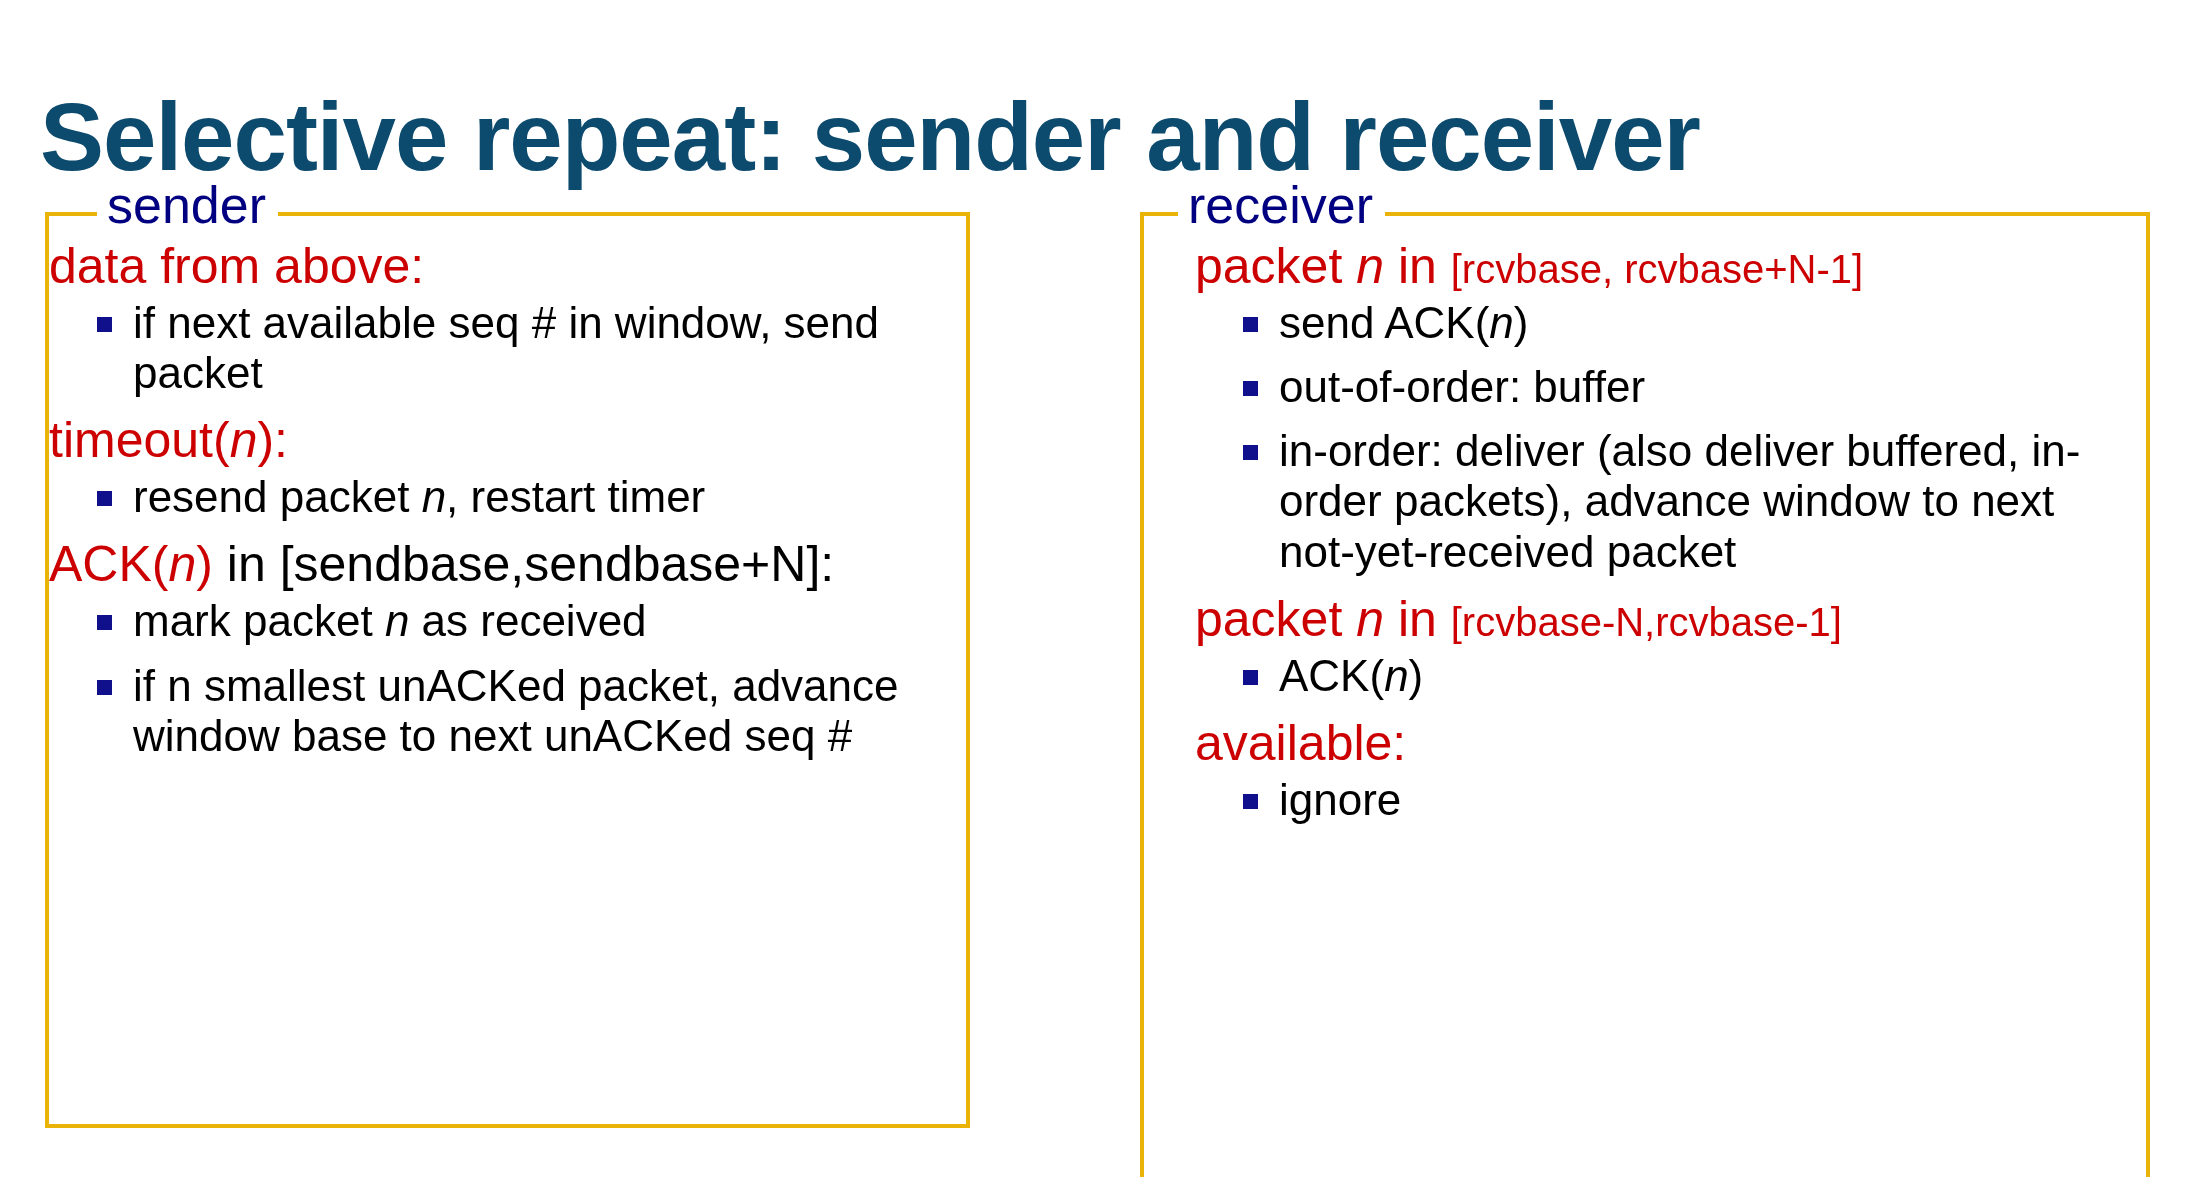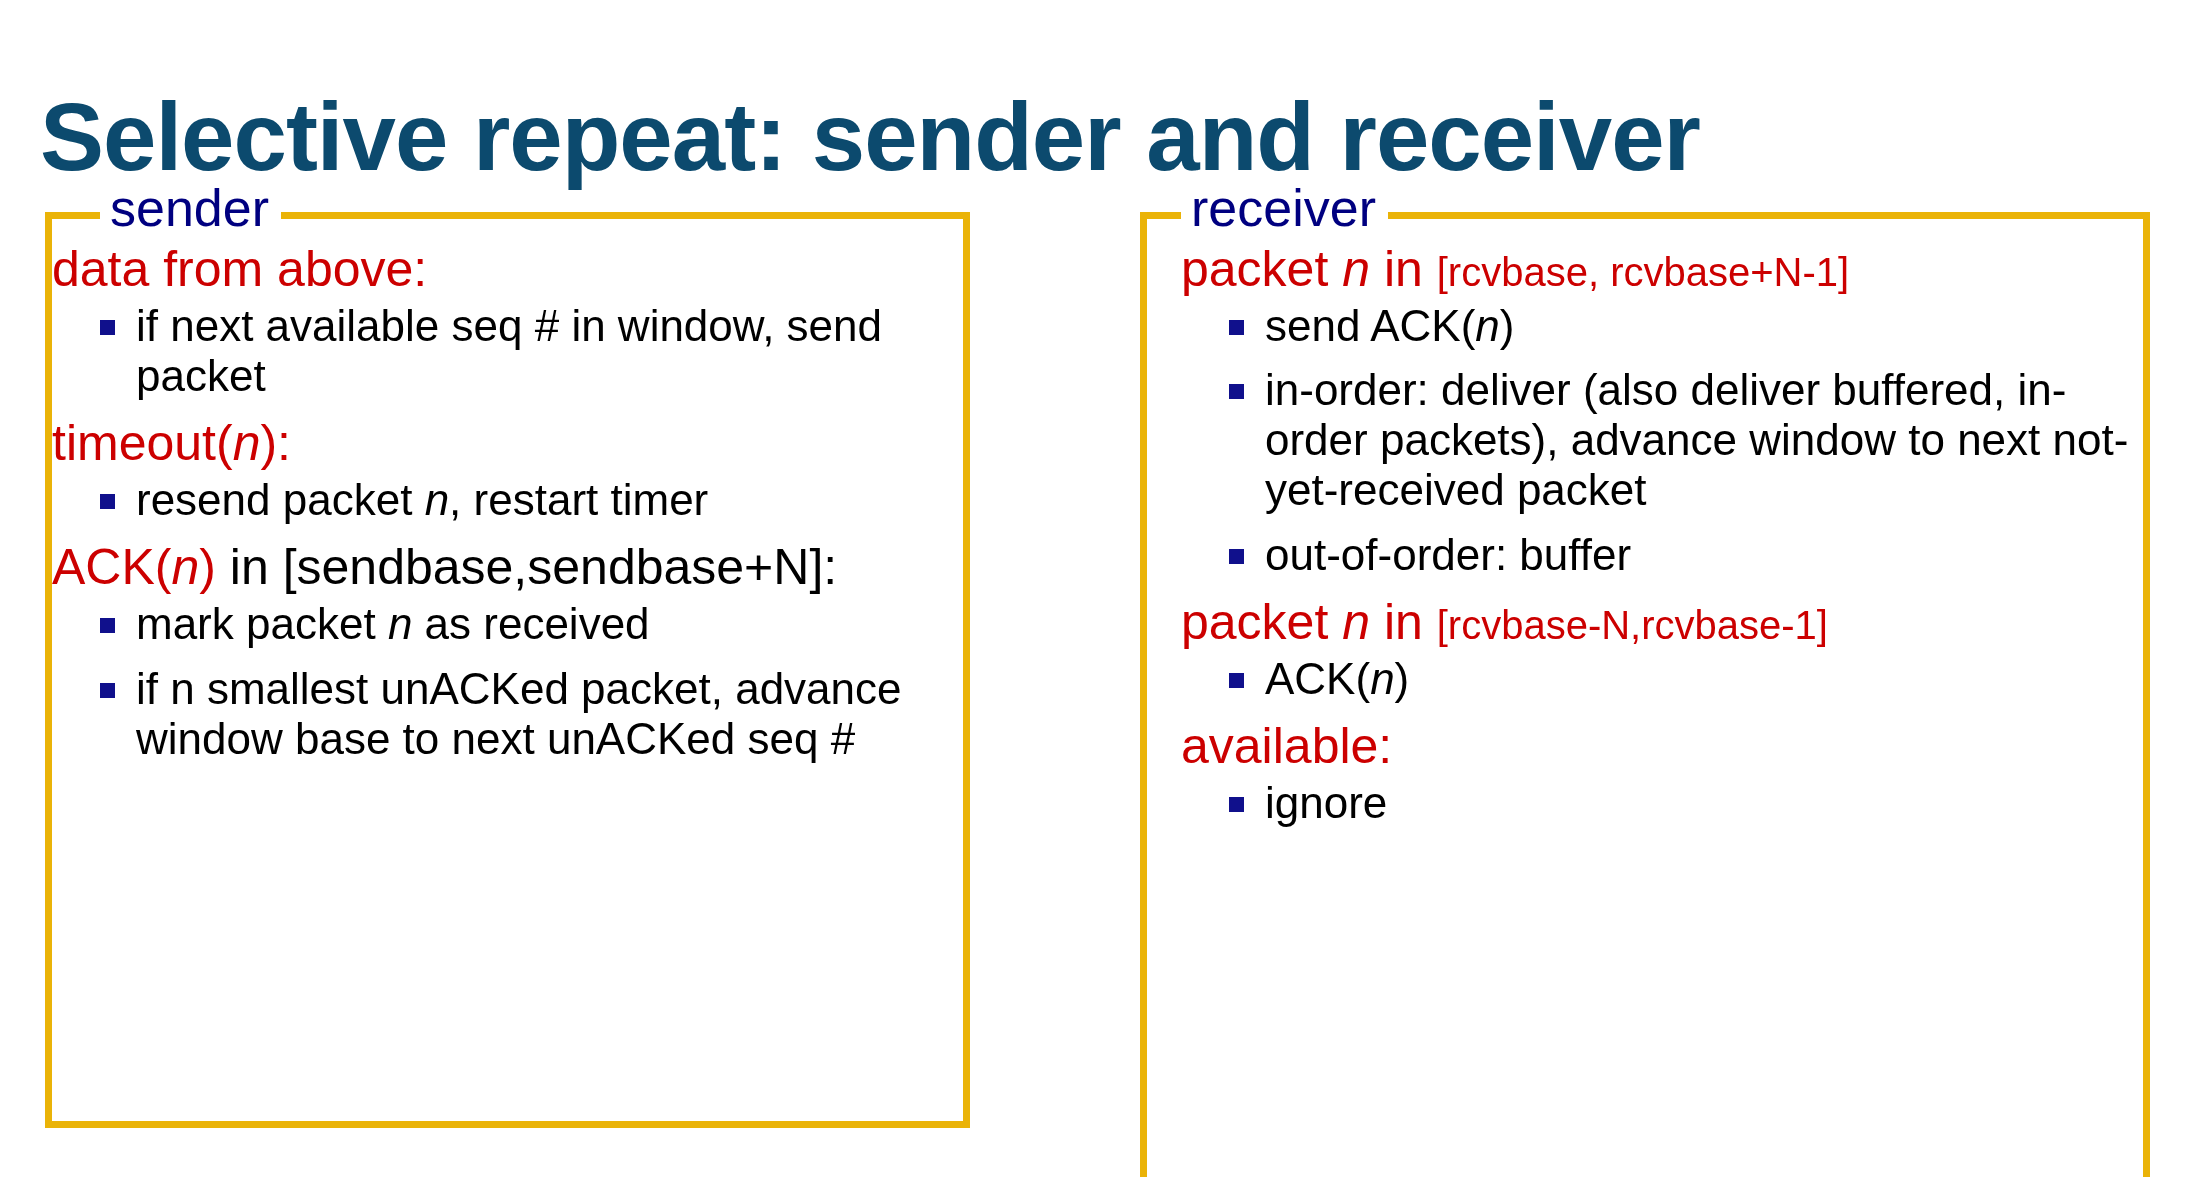--- a/index.html
+++ b/index.html
@@ -25,21 +25,21 @@
     line-height: 1.05;
     color: #0c4a6e;
     font-weight: 700;
     letter-spacing: -1px;
     white-space: nowrap;
   }
 
   
   .groupbox {
     position: absolute;
-    border: 7px solid #eab308;
+    border: 4px solid #eab308;
     box-sizing: border-box;
     text-decoration: underline;
   }
   .groupbox.sender   { left: 45px;   top: 212px; width: 925px;  height: 916px; }
   .groupbox.receiver { left: 1140px; top: 212px; width: 1010px; height: 1173px; }
 
   
   .group-legend {
     position: absolute;
     top: -37px;
@@ -53,21 +53,21 @@
   .groupbox.sender   .group-legend { left: 48px; }
   .groupbox.receiver .group-legend { left: 34px; }
 
   
   .box-body {
     position: absolute;
     left: 0; right: 0; top: 0;
     padding: 22px 6px 0 0;
   }
   .groupbox.sender   .box-body { }
-  .groupbox.receiver .box-body { padding-left: 34px; }
+  .groupbox.receiver .box-body { padding-left: 34px; margin-left: 17px; }
 
   
   .head {
     color: #cc0000;
     font-size: 50px;
     line-height: 1.12;
     margin: 0 0 4px 0;
     white-space: nowrap;
   }
   .head .blk { color: #000000; text-align: right; }
@@ -127,22 +127,22 @@
       </ul>
     </div>
 </section>
 
 <section class="groupbox receiver">
   <span class="group-legend">receiver</span>
   <div class="box-body">
       <div class="head"><span>packet </span><span class="ital">n</span><span> in </span><span class="small">[rcvbase, rcvbase+N-1]</span></div>
       <ul class="bullets">
         <li><span>send ACK(</span><span class="ital">n</span><span>)</span></li>
+        <li><span>out-of-order: buffer</span></li>
         <li><span>in-order: deliver (also deliver buffered, in-order packets), advance window to next not-yet-received packet</span></li>
-        <li><span>out-of-order: buffer</span></li>
       </ul>
       <div class="head sp-top"><span>packet </span><span class="ital">n</span><span> in </span><span class="small">[rcvbase-N,rcvbase-1]</span></div>
       <ul class="bullets">
         <li><span>ACK(</span><span class="ital">n</span><span>)</span></li>
       </ul>
       <div class="head sp-top"><span>available:</span></div>
       <ul class="bullets">
         <li><span>ignore</span></li>
       </ul>
     </div>

